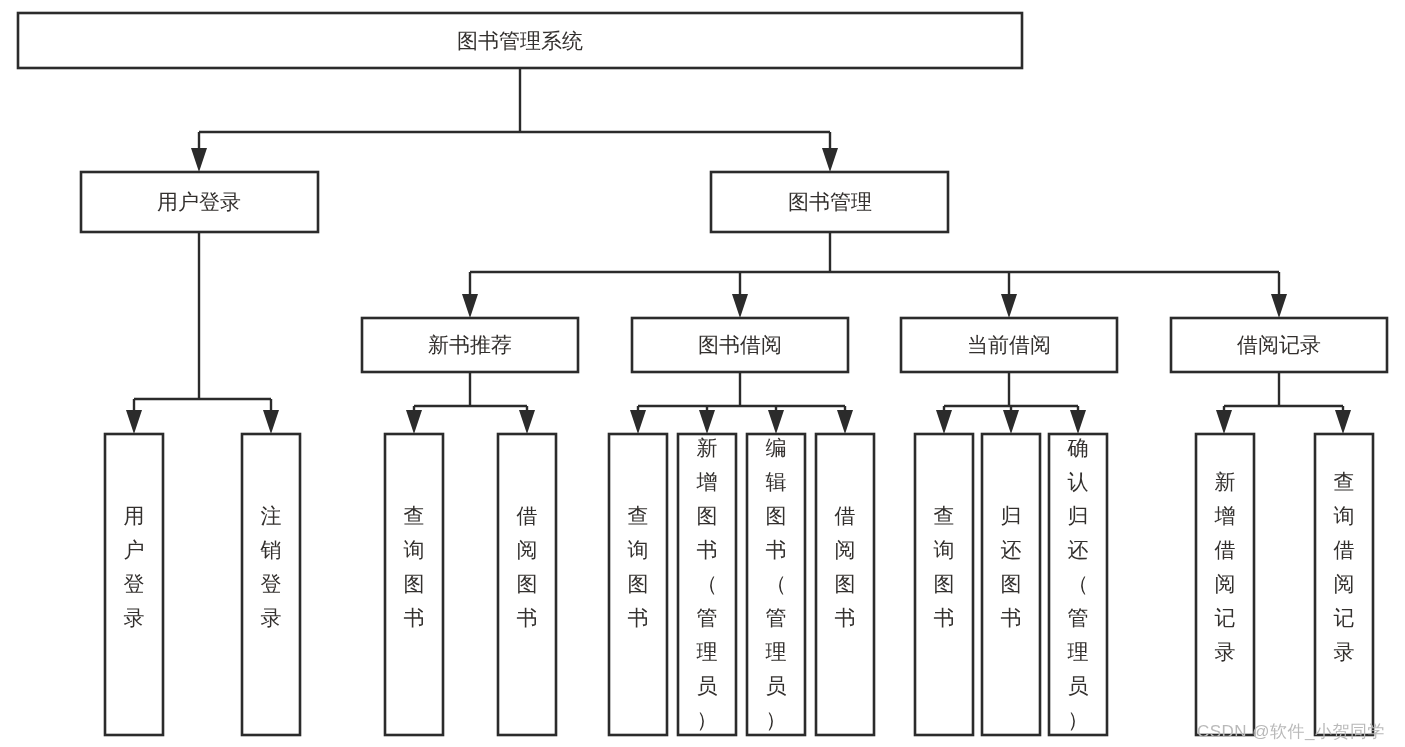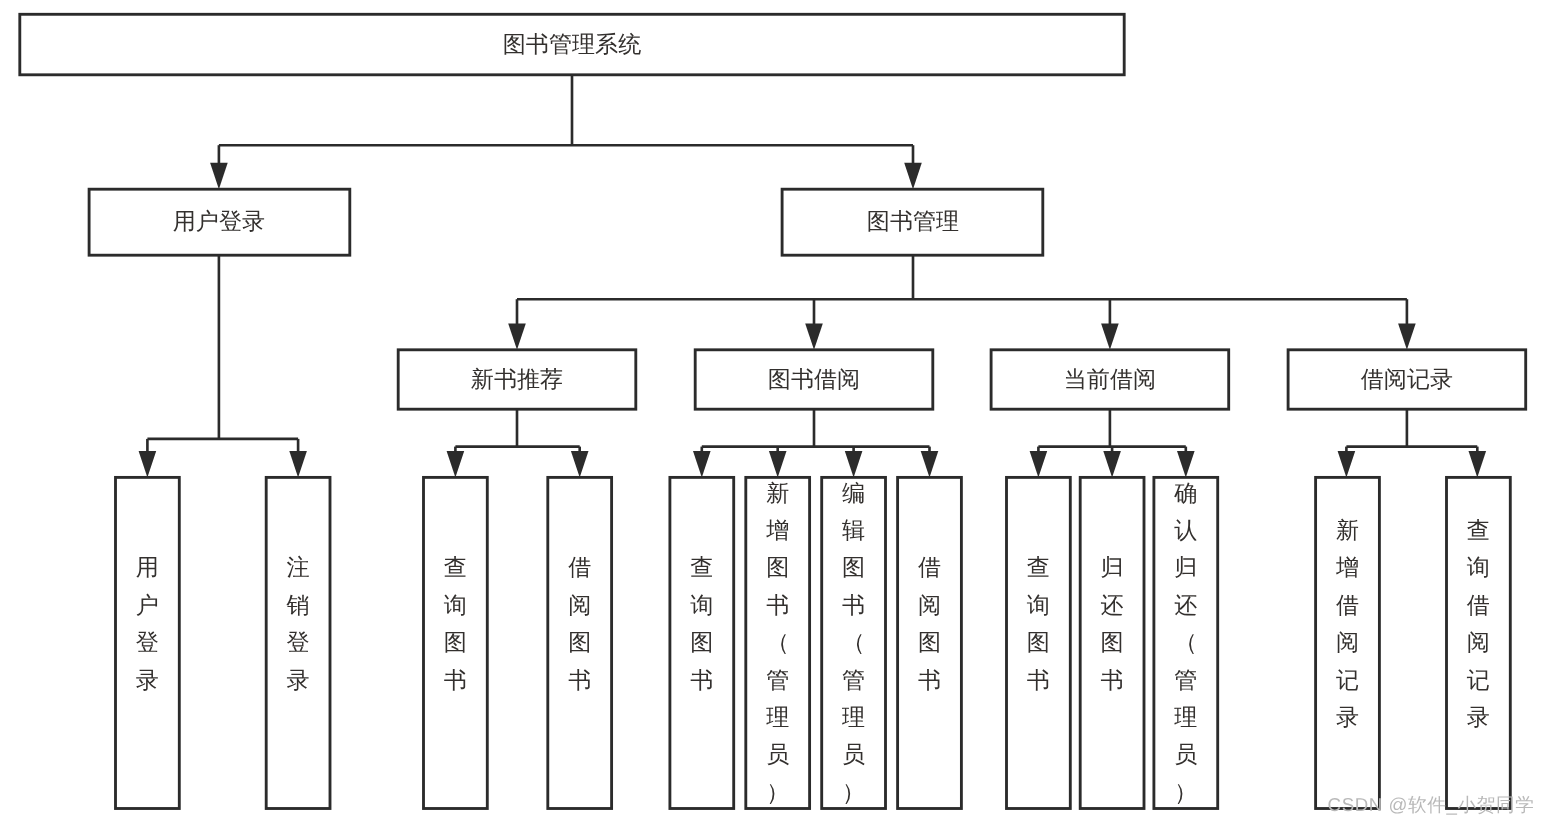--- a/index.html
+++ b/index.html
@@ -51,21 +51,21 @@
     dominant-baseline: middle;
   }
   .node-label-vertical {
     fill: #33302e;
     font-family: "Liberation Sans", "DejaVu Sans", sans-serif;
     font-size: 21px;
     text-anchor: middle;
   }
   .watermark {
     position: absolute;
-    right: 10px;
+    right: 20px;
     bottom: 4px;
     font-family: "Liberation Sans", "DejaVu Sans", sans-serif;
     font-size: 17px;
     color: #b9b9b9;
     letter-spacing: 0.5px;
     white-space: nowrap;
     user-select: none;
   }
 </style>
 </head>

